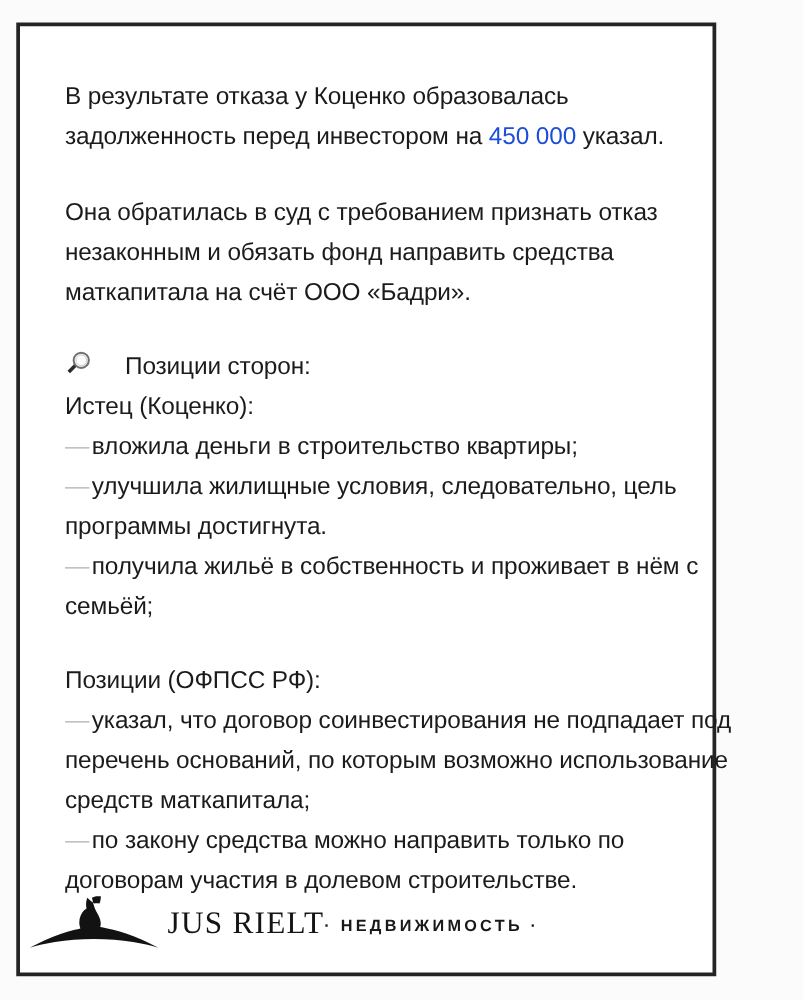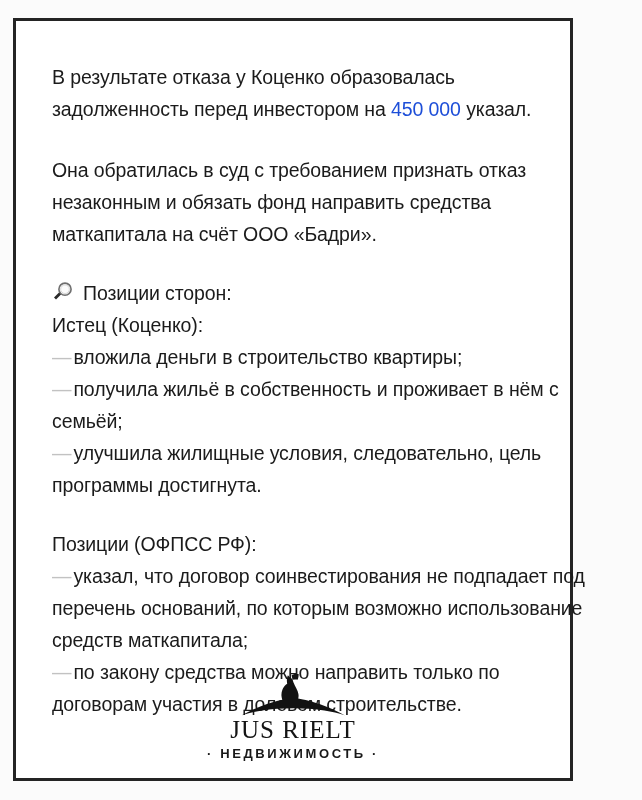--- a/index.html
+++ b/index.html
@@ -53,41 +53,41 @@
   }
 
   .dash {
     color: #c2c2c2;
     padding-right: 2px;
   }
 
   .heading-row {
     display: flex;
     align-items: baseline;
-    gap: 9px;
+    gap: 26px;
   }
 
   .magnifier {
     position: relative;
     display: inline-block;
     width: 22px;
     height: 22px;
     flex: 0 0 22px;
     top: 3px;
   }
   .magnifier svg { display: block; }
 
   
   .logo {
     position: absolute;
     left: 0;
     right: 0;
     bottom: 17px;
     display: flex;
-    flex-direction: column;
+    flex-direction: row;
     align-items: center;
   }
   .logo-mark {
     width: 118px;
     height: 44px;
     display: block;
   }
   .logo-word {
     font-family: "Liberation Serif", serif;
     font-size: 25px;
@@ -136,22 +136,22 @@
           <circle cx="13.0" cy="8.2" r="6.1" fill="url(#glassGrad)" stroke="#6f6f6f" stroke-width="1.6"></circle>
           <circle cx="13.0" cy="8.2" r="4.3" fill="#fcfcfc" stroke="#cfcfcf" stroke-width="0.8"></circle>
         </svg>
       </span>
       <span class="line">Позиции сторон:</span>
     </div>
 
     <div class="line">Истец (Коценко):</div>
 
     <div class="para"><span class="dash">—</span><span>вложила деньги в строительство квартиры;</span></div>
+    <div class="para"><span class="dash">—</span><span>улучшила жилищные условия, следовательно, цель программы достигнута.</span></div>
     <div class="para"><span class="dash">—</span><span>получила жильё в собственность и проживает в нём с семьёй;</span></div>
-    <div class="para"><span class="dash">—</span><span>улучшила жилищные условия, следовательно, цель программы достигнута.</span></div>
 
     <div class="gap-md"></div>
 
     <div class="line">Позиции (ОФПСС РФ):</div>
 
     <div class="para"><span class="dash">—</span><span>указал, что договор соинвестирования не подпадает под перечень оснований, по которым возможно использование средств маткапитала;</span></div>
     <div class="para"><span class="dash">—</span><span>по закону средства можно направить только по договорам участия в долевом строительстве.</span></div>
 
   </div>
 

